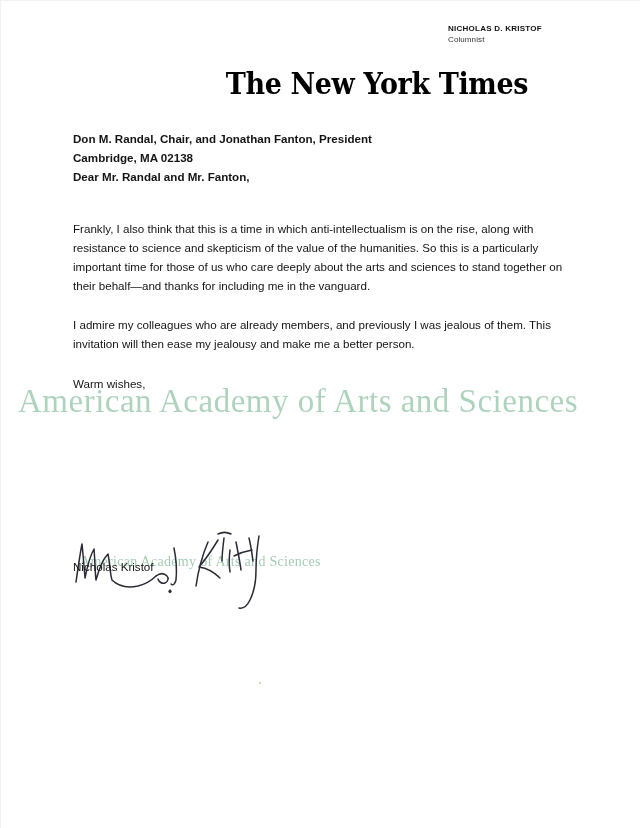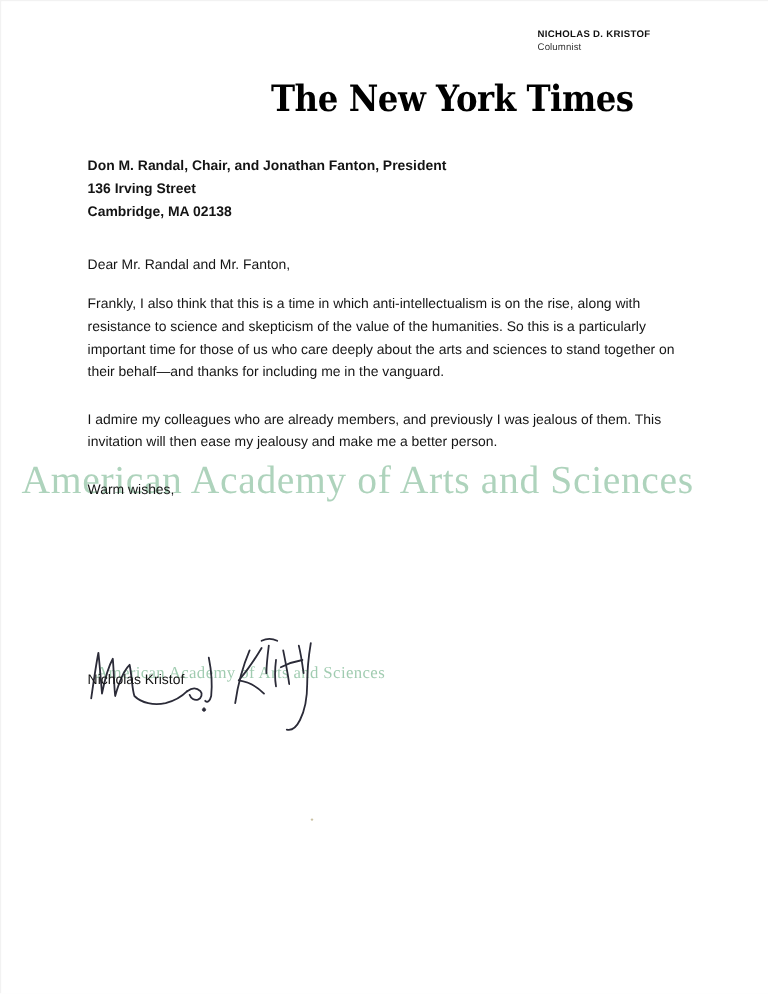--- a/index.html
+++ b/index.html
@@ -104,26 +104,26 @@
     left: 73px;
     top: 130px;
     width: 490px;
     font-size: 11.6px;
     line-height: 1.62;
     color: #141414;
   }
   .recipient {
     font-weight: 600;
     line-height: 1.62;
-    margin-bottom: 26px;
   }
   .recipient div { white-space: nowrap; }
 
   .salutation {
-    margin-bottom: 14px;
+    margin-bottom: 34px;
+    font-weight: bold;
   }
   .para {
     margin-bottom: 21px;
     text-align: left;
   }
   .closing {
     margin-top: 20px;
   }
 
   
@@ -171,21 +171,20 @@
     <div class="columnist-role">Columnist</div>
   </div>
 
   <div class="masthead">The New York Times</div>
 
 
   <div class="letter-body">
 
     <div class="recipient">
       <div>Don M. Randal, Chair, and Jonathan Fanton, President</div>
-      <div>136 Irving Street</div>
       <div>Cambridge, MA 02138</div>
     </div>
 
     <div class="salutation">Dear Mr. Randal and Mr. Fanton,</div>
 
 
     <div class="para">Frankly, I also think that this is a time in which anti-intellectualism is on the rise, along with resistance to science and skepticism of the value of the humanities. So this is a particularly important time for those of us who care deeply about the arts and sciences to stand together on their behalf—and thanks for including me in the vanguard.</div>
 
     <div class="para">I admire my colleagues who are already members, and previously I was jealous of them. This invitation will then ease my jealousy and make me a better person.</div>
 

